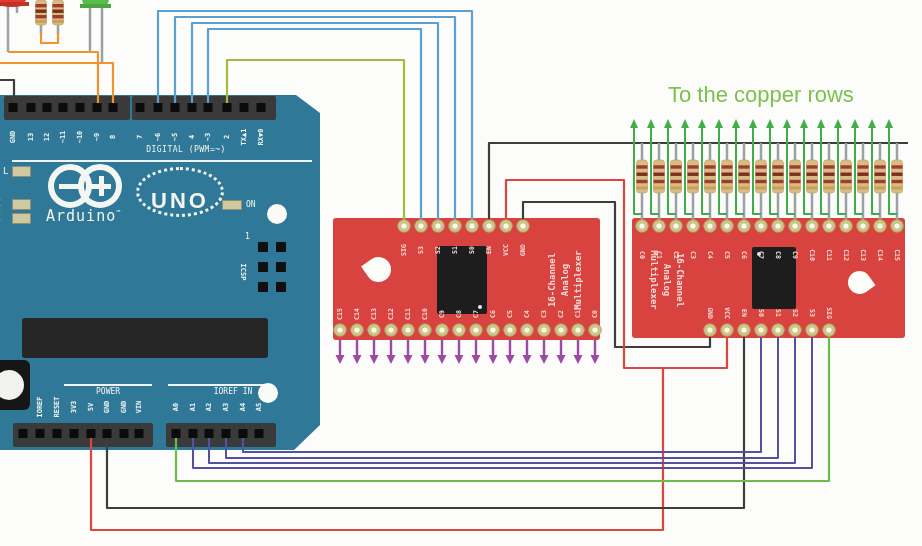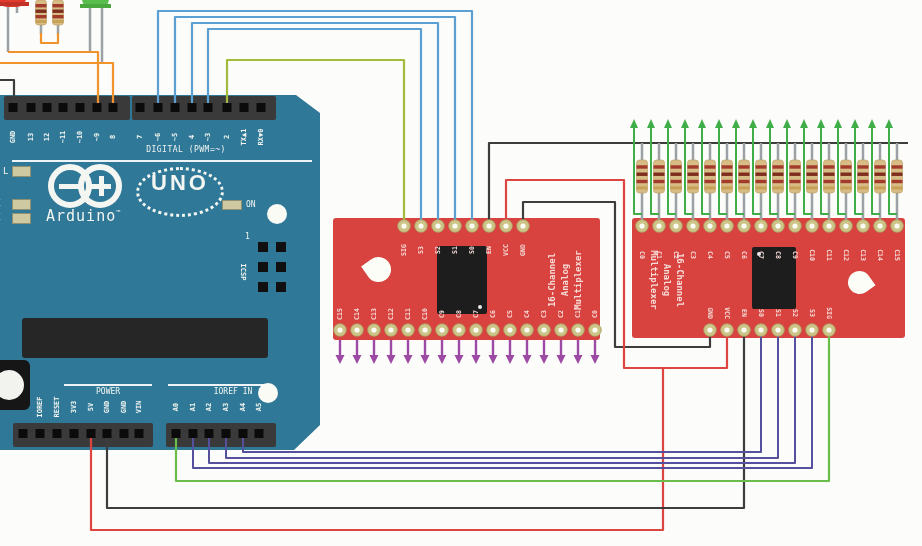--- a/index.html
+++ b/index.html
@@ -11,21 +11,21 @@
   #arduino{left:-20px;top:95px;width:340px;height:355px;background:#2f7897;z-index:1;
            clip-path:polygon(0 0,316px 0,340px 18px,340px 330px,314px 355px,0 355px)}
   .hdr{position:absolute;height:24px;background:#3a3a3a;border-radius:2px;z-index:2}
   .white-line{position:absolute;height:2px;background:rgba(255,255,255,.92);z-index:3}
   .hole{position:absolute;width:20px;height:20px;border-radius:50%;background:#fbfbf6;z-index:3}
   .smled{position:absolute;width:17px;height:9px;background:#cfc9a2;border:1px solid #8f8f72;z-index:3}
   .btxt{position:absolute;color:#f2f5f0;font-weight:normal;z-index:6;white-space:nowrap}
   .lc{position:absolute;width:44px;height:44px;border:6px solid #f4f6f2;border-radius:50%;box-sizing:border-box}
   .bar{position:absolute;background:#f4f6f2}
   #uno-oval{left:136px;top:167px;width:82px;height:44px;border:3px dotted #f4f6f2;border-radius:50%;
-            display:flex;align-items:flex-start;justify-content:center;z-index:3;
+            display:flex;align-items:flex-end;justify-content:center;z-index:3;
             color:#f4f6f2;font:bold 22px "Liberation Sans",sans-serif;letter-spacing:3px}
   #bigchip{left:22px;top:318px;width:246px;height:40px;background:#262626;border-radius:3px;z-index:2}
   #resetbtn{left:-14px;top:360px;width:44px;height:50px;background:#161616;border-radius:6px;z-index:2}
   #resetbtn div{position:absolute;left:8px;top:10px;width:30px;height:30px;border-radius:50%;background:#f2f2ee}
   .icsppin{position:absolute;width:10px;height:10px;background:#101010;z-index:3}
   
   .muxboard{position:absolute;background:#d8433f;border-radius:3px;z-index:2}
   .muxchip{position:absolute;background:#1d1d1d;border-radius:2px;z-index:3}
   .chipdot{position:absolute;width:4px;height:4px;border-radius:50%;background:#e9e9e9}
   .flame{position:absolute;background:#fdfdf8;z-index:3;border-radius:0 60% 60% 60%}
@@ -118,20 +118,21 @@
     <span>16-Channel</span>
       <span>Analog</span>
       <span>Multiplexer</span>
   </div>
   <div class="muxtitle" style="left:608px;top:258px;width:112px;height:44px;transform:rotate(90deg)">
     <span>16-Channel</span>
       <span>Analog</span>
       <span>Multiplexer</span>
   </div>
 
+  <div class="note" style="left: 668px; top: 82px; color: rgb(124, 193, 76);">To the copper rows</div>
 
   <svg id="wires" width="922" height="546">
       <polyline points="8,3 8,52" fill="none" stroke="#9ba1a4" stroke-width="2.5" stroke-linejoin="round"></polyline>
       <polyline points="17,3 17,13" fill="none" stroke="#9ba1a4" stroke-width="2.5" stroke-linejoin="round"></polyline>
       <polyline points="90,8 90,52" fill="none" stroke="#9ba1a4" stroke-width="2.5" stroke-linejoin="round"></polyline>
       <polyline points="102,8 102,63" fill="none" stroke="#9ba1a4" stroke-width="2.5" stroke-linejoin="round"></polyline>
       <polyline points="41,24 41,34" fill="none" stroke="#9ba1a4" stroke-width="2.5" stroke-linejoin="round"></polyline>
       <polyline points="58,24 58,34" fill="none" stroke="#9ba1a4" stroke-width="2.5" stroke-linejoin="round"></polyline>
       <polyline points="41,33 41,43 58,43 58,33" fill="none" stroke="#f0932d" stroke-width="2.2" stroke-linejoin="round"></polyline>
       <polyline points="8,52 98,52 98,108" fill="none" stroke="#f0932d" stroke-width="2.2" stroke-linejoin="round"></polyline>

